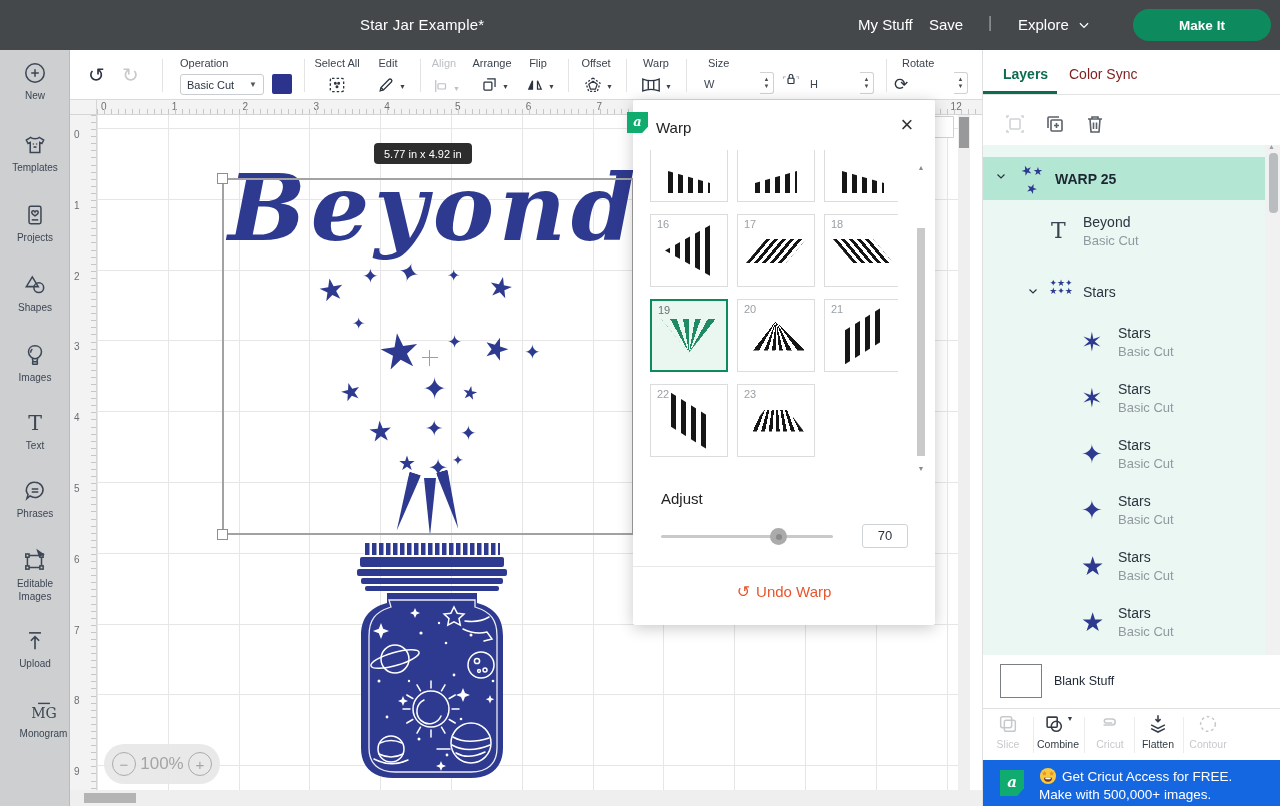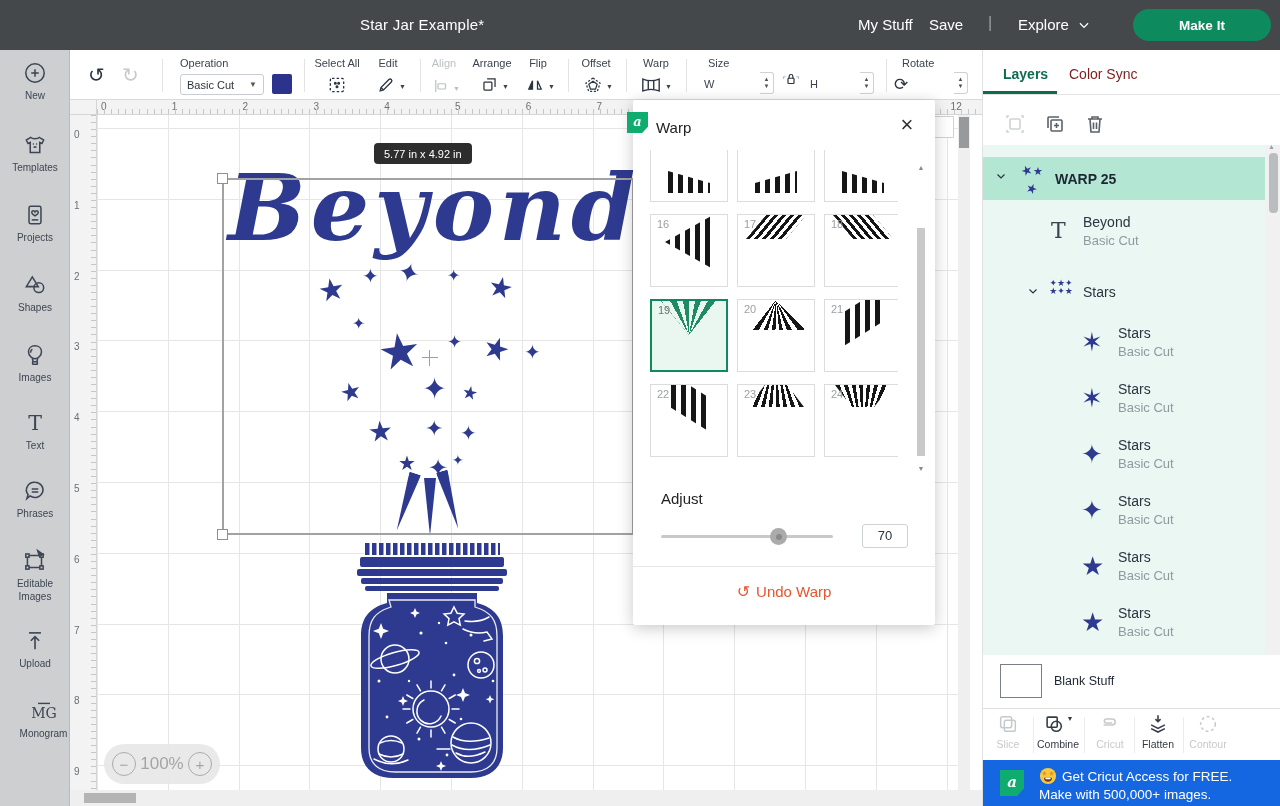--- a/index.html
+++ b/index.html
@@ -67,21 +67,21 @@
   #v-thumb { position:absolute; left:1px; top:2px; width:10px; height:31px; background:#97999b; }
   #h-scroll { position:absolute; left:0; top:690px; width:912px; height:16px; background:#efefef; z-index:4; }
   #h-thumb { position:absolute; left:14px; top:3px; width:52px; height:10px; background:#b4b4b4; }
 
   
   #warp-panel { position:absolute; left:633px; top:100px; width:302px; height:525px; background:#fff; border-radius:2px; box-shadow:0 3px 16px rgba(0,0,0,.22); z-index:20; }
   #warp-title { position:absolute; left:23px; top:19px; font-size:15px; color:#222; }
   #warp-close { position:absolute; left:260px; top:11px; width:28px; height:28px; border:none; background:transparent; font-size:22px; color:#333; cursor:pointer; }
   #warp-scroll { position:absolute; left:17px; top:50px; width:248px; height:320px; overflow:hidden; }
   #warp-grid { display:grid; grid-template-columns:repeat(3,78px); gap:12px 9px; margin-top:-21px; }
-  .wbox { position:relative; width:78px; height:73px; border:1px solid #dcdcdc; background:#fff; display:flex; justify-content:center; cursor:pointer; overflow:hidden; }
+  .wbox { position:relative; width:78px; height:73px; border:1px solid #dcdcdc; background:#fff; display:flex; align-items:center; justify-content:center; cursor:pointer; overflow:hidden; }
   .wbox.sel { border:2px solid #0d8a5e; background:#eaf7f0; }
   .wnum { position:absolute; left:6px; top:3px; font-size:11px; color:#9aa0a6; }
   .wbox.sel .wnum { color:#6b7075; }
   .wg { flex:none; }
   .wg-tri-left { width:48px; height:54px; background:repeating-linear-gradient(90deg,#161616 0 5px,transparent 5px 10px); clip-path:polygon(0 50%,100% 0,100% 100%); }
   .wg-slant-right { width:40px; height:24px; background:repeating-linear-gradient(90deg,#161616 0 4px,transparent 4px 8px); transform:skewX(-40deg); }
   .wg-slant-left { width:40px; height:24px; background:repeating-linear-gradient(90deg,#161616 0 4px,transparent 4px 8px); transform:skewX(40deg); }
   .wg-fan-down { width:56px; height:34px; background:conic-gradient(from -48deg at 50% 100%, #1f8a63 0 9deg, transparent 9deg 19deg, #1f8a63 19deg 28deg, transparent 28deg 38deg, #1f8a63 38deg 48deg, transparent 48deg 58deg, #1f8a63 58deg 67deg, transparent 67deg 77deg, #1f8a63 77deg 86deg, transparent 86deg 96deg); clip-path:polygon(0 0,100% 0,50% 100%); }
   .wg-fan-up { width:60px; height:30px; background:conic-gradient(from 136deg at 50% 0%, #161616 0 8deg, transparent 8deg 16deg, #161616 16deg 24deg, transparent 24deg 31deg, #161616 31deg 38deg, transparent 38deg 45deg, #161616 45deg 52deg, transparent 52deg 59deg, #161616 59deg 66deg, transparent 66deg 74deg, #161616 74deg 82deg, transparent 82deg 90deg); clip-path:polygon(50% 0,100% 100%,0 100%); }
   .wg-bars-rise { width:36px; height:34px; background:repeating-linear-gradient(90deg,#161616 0 5px,transparent 5px 10px); transform:skewY(-32deg); }
@@ -518,24 +518,20 @@
             <span class="wnum">21</span>
           </div>
           <div class="wbox">
             <div class="wg wg-bars-fall"></div>
             <span class="wnum">22</span>
           </div>
           <div class="wbox">
             <div class="wg wg-persp-up"></div>
             <span class="wnum">23</span>
           </div>
-          <div class="wbox">
-            <div class="wg wg-persp-down"></div>
-            <span class="wnum">24</span>
-          </div>
         </div>
       </div>
     <div id="warp-sb">
       <span class="arr" style="top:2px;">▲</span>
       <div id="warp-thumb2"></div>
       <span class="arr" style="bottom:2px;">▼</span>
     </div>
     <span id="adjust-label">Adjust</span>
     <div id="slider-track"></div>
     <div id="slider-thumb"></div>

